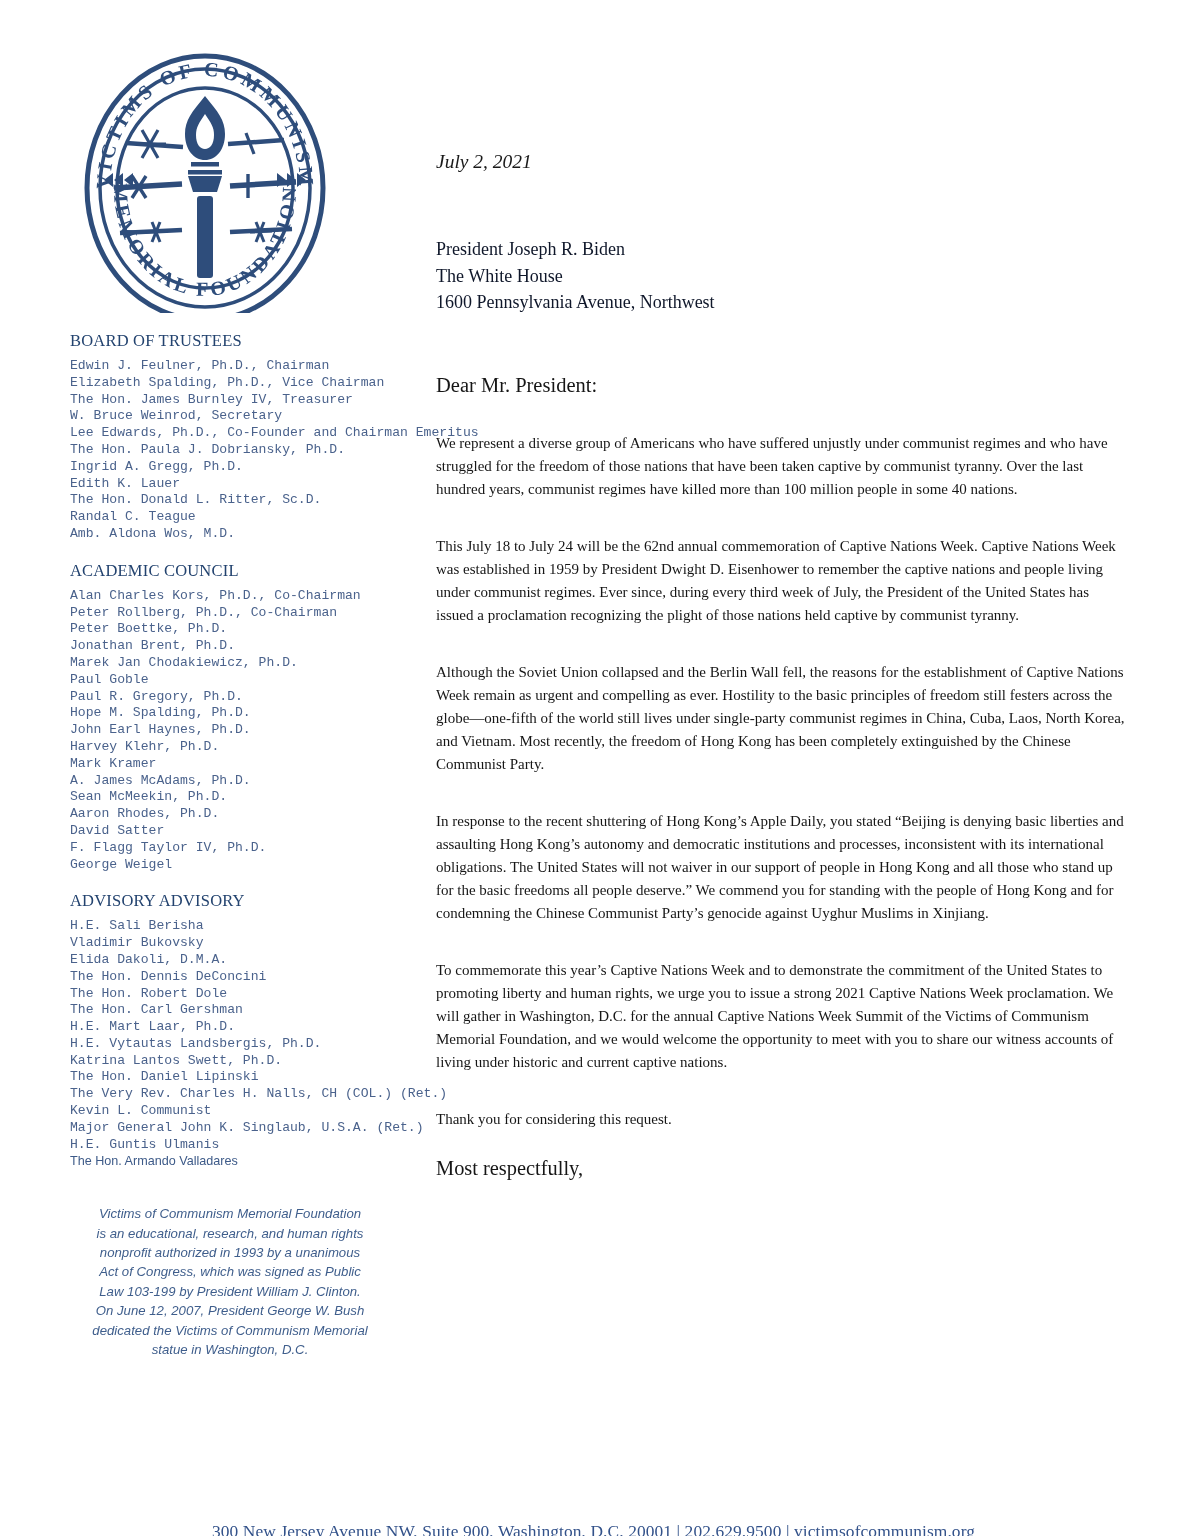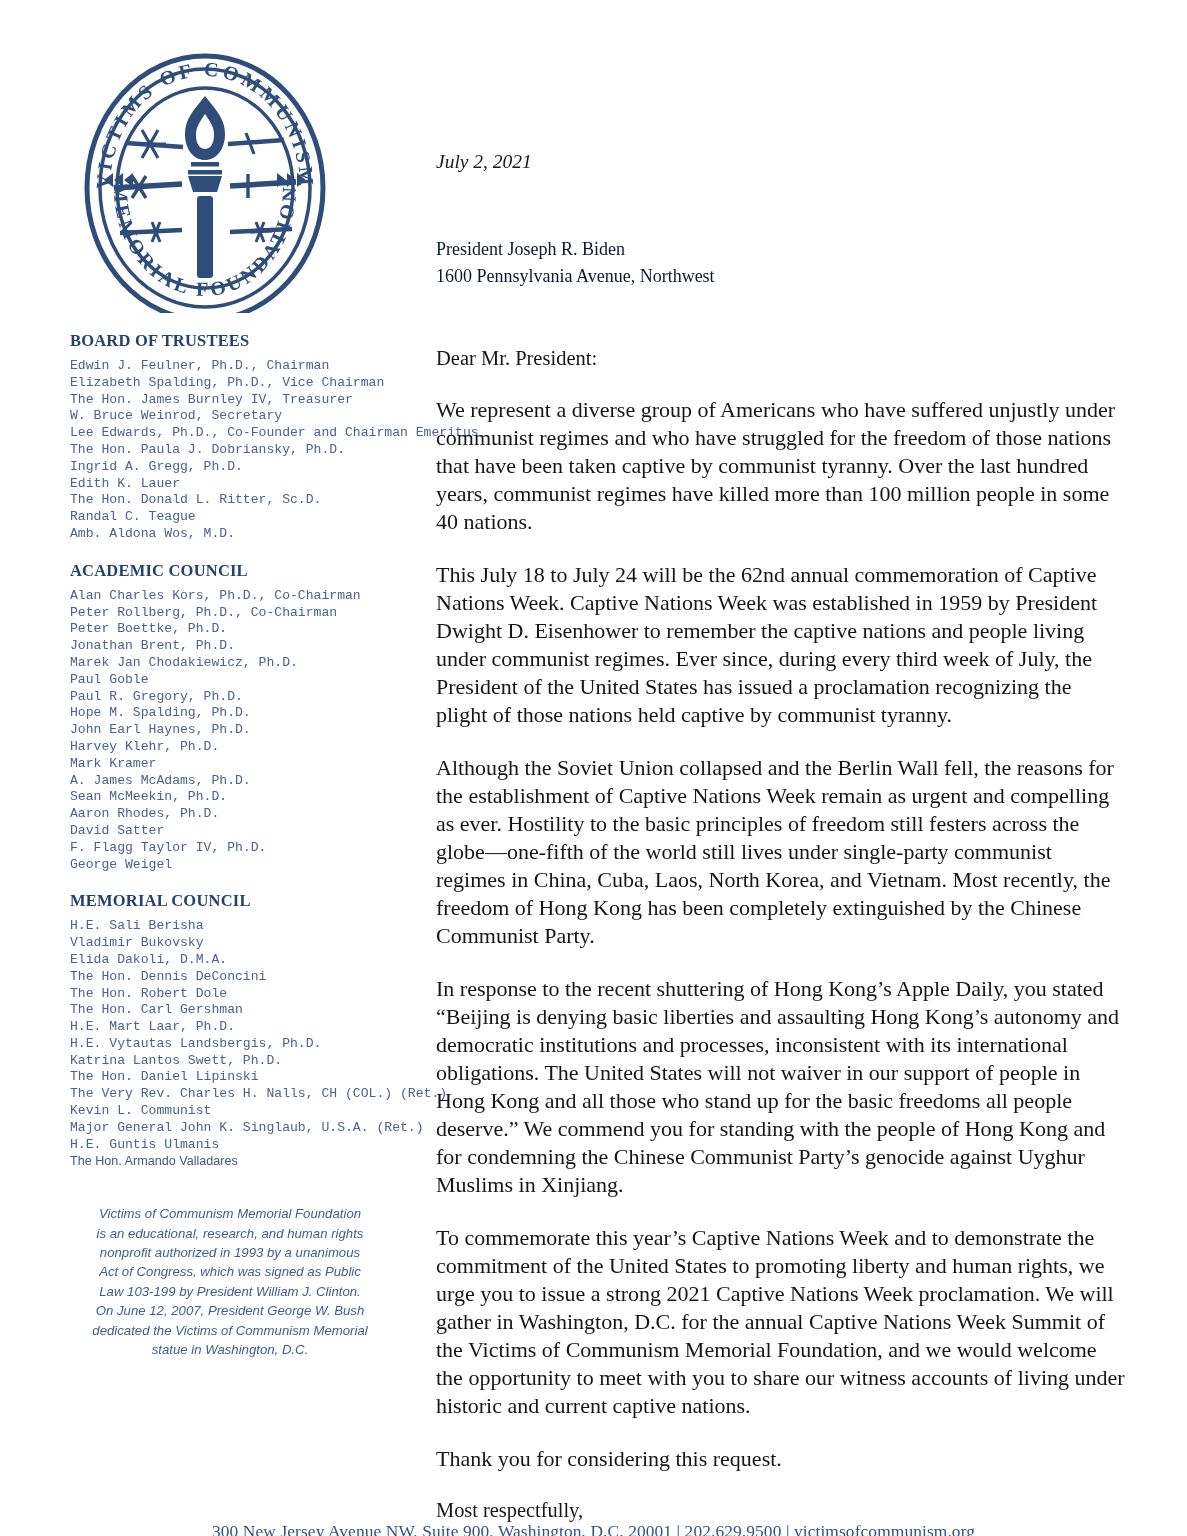--- a/index.html
+++ b/index.html
@@ -36,21 +36,21 @@
     margin: 0 auto 0 0;
     position: relative;
     left: 8px;
   }
   .logo-wrap svg { display: block; }
 
   .sb-section { margin-top: 18px; }
 
   .sb-heading {
     font-family: "Liberation Serif", "DejaVu Serif", serif;
-    font-weight: bold;
+    font-weight: normal;
     font-size: 16.5px;
     letter-spacing: 0.2px;
     color: #23436f;
     margin: 0 0 7px 8px;
   }
 
   .sb-list {
     list-style: none;
     margin: 0;
     padding: 0 0 0 8px;
@@ -104,23 +104,23 @@
   .recipient div { white-space: nowrap; }
 
   .salutation {
     margin: 56px 0 0 0;
     font-size: 20.5px;
     line-height: 26px;
     color: #161616;
   }
 
   .para {
-    margin: 25px 0 0 0;
-    font-size: 22px;
-    line-height: 28px;
+    margin: 34px 0 0 0;
+    font-size: 15px;
+    line-height: 23px;
     color: #161616;
     text-align: left;
   }
 
   .closing {
     margin: 25px 0 0 0;
     font-size: 20.4px;
     line-height: 25.6px;
     color: #161616;
   }
@@ -241,21 +241,21 @@
         <li>A. James McAdams, Ph.D.</li>
         <li>Sean McMeekin, Ph.D.</li>
         <li>Aaron Rhodes, Ph.D.</li>
         <li>David Satter</li>
         <li>F. Flagg Taylor IV, Ph.D.</li>
         <li>George Weigel</li>
       </ul>
     </div>
 
     <div class="sb-section">
-      <div class="sb-heading">MEMORIAL COUNCIL</div>
+      <div class="sb-heading">ADVISORY ADVISORY</div>
       <ul class="sb-list">
         <li>H.E. Sali Berisha</li>
         <li>Vladimir Bukovsky</li>
         <li>Elida Dakoli, D.M.A.</li>
         <li>The Hon. Dennis DeConcini</li>
         <li>The Hon. Robert Dole</li>
         <li>The Hon. Carl Gershman</li>
         <li>H.E. Mart Laar, Ph.D.</li>
         <li>H.E. Vytautas Landsbergis, Ph.D.</li>
         <li>Katrina Lantos Swett, Ph.D.</li>
@@ -280,20 +280,21 @@
     </div>
 
   </div>
 
   <div class="letter">
 
     <p class="letter-date">July 2, 2021</p>
 
     <div class="recipient">
       <div>President Joseph R. Biden</div>
+      <div>The White House</div>
       <div>1600 Pennsylvania Avenue, Northwest</div>
     </div>
 
     <p class="salutation">Dear Mr. President:</p>
 
     <p class="para">We represent a diverse group of Americans who have suffered unjustly under communist regimes and who have struggled for the freedom of those nations that have been taken captive by communist tyranny. Over the last hundred years, communist regimes have killed more than 100 million people in some 40 nations.</p>
     <p class="para">This July 18 to July 24 will be the 62nd annual commemoration of Captive Nations Week. Captive Nations Week was established in 1959 by President Dwight D. Eisenhower to remember the captive nations and people living under communist regimes. Ever since, during every third week of July, the President of the United States has issued a proclamation recognizing the plight of those nations held captive by communist tyranny.</p>
     <p class="para">Although the Soviet Union collapsed and the Berlin Wall fell, the reasons for the establishment of Captive Nations Week remain as urgent and compelling as ever. Hostility to the basic principles of freedom still festers across the globe—one-fifth of the world still lives under single-party communist regimes in China, Cuba, Laos, North Korea, and Vietnam. Most recently, the freedom of Hong Kong has been completely extinguished by the Chinese Communist Party.</p>
     <p class="para">In response to the recent shuttering of Hong Kong’s Apple Daily, you stated “Beijing is denying basic liberties and assaulting Hong Kong’s autonomy and democratic institutions and processes, inconsistent with its international obligations. The United States will not waiver in our support of people in Hong Kong and all those who stand up for the basic freedoms all people deserve.” We commend you for standing with the people of Hong Kong and for condemning the Chinese Communist Party’s genocide against Uyghur Muslims in Xinjiang.</p>
     <p class="para">To commemorate this year’s Captive Nations Week and to demonstrate the commitment of the United States to promoting liberty and human rights, we urge you to issue a strong 2021 Captive Nations Week proclamation. We will gather in Washington, D.C. for the annual Captive Nations Week Summit of the Victims of Communism Memorial Foundation, and we would welcome the opportunity to meet with you to share our witness accounts of living under historic and current captive nations.</p>

